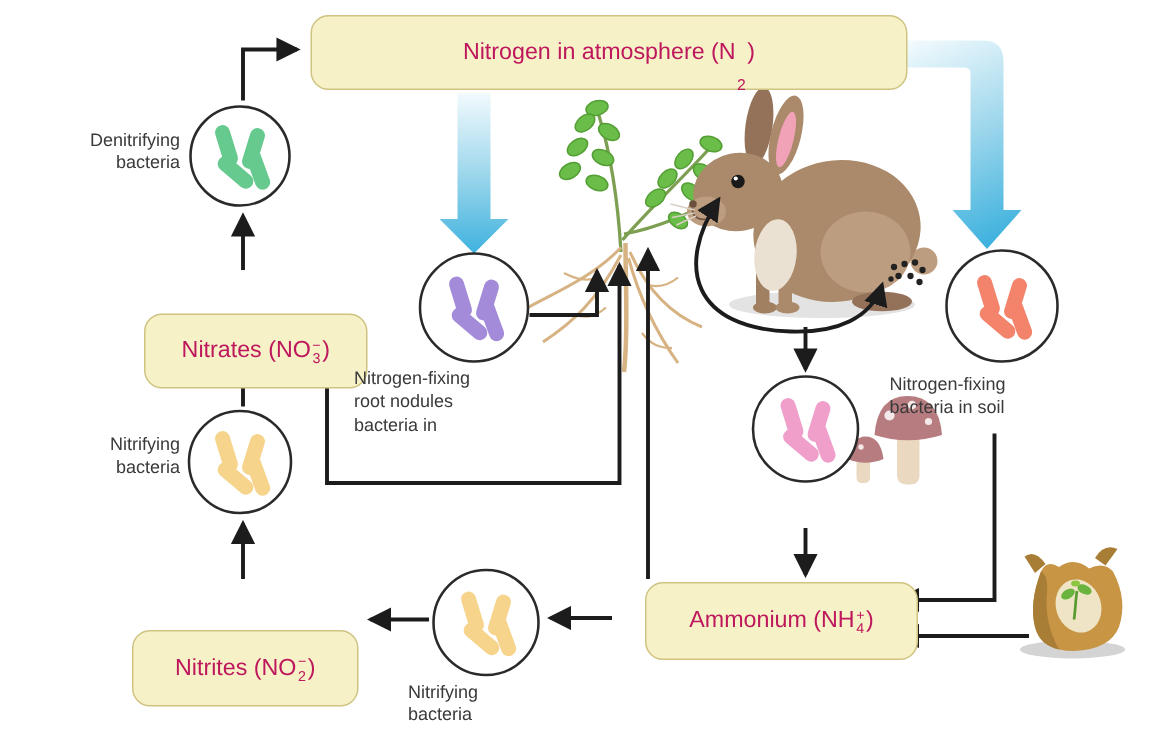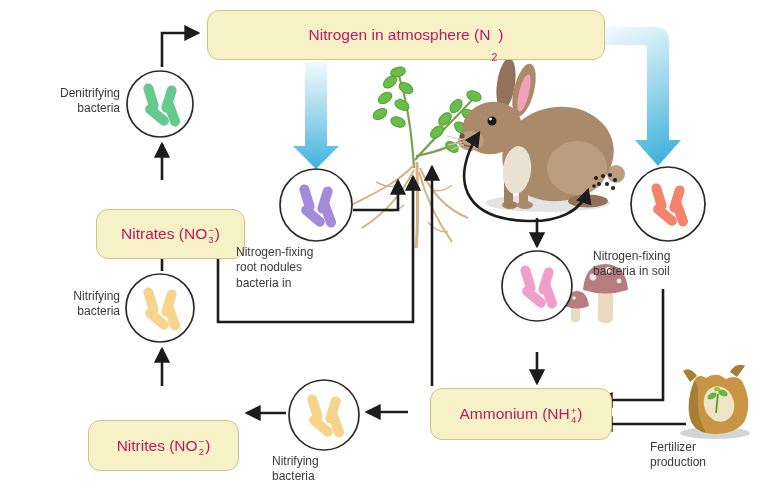--- a/index.html
+++ b/index.html
@@ -237,18 +237,14 @@
     <span>bacteria in</span>
   </div>
   <div class="ent ta-c" style="left:272px;top:454px;width:104px;">
     <span>Nitrifying</span>
     <span>bacteria</span>
   </div>
   <div class="ent ta-c" style="left:593px;top:249px;width:150px;">
     <span>Nitrogen-fixing</span>
     <span>bacteria in soil</span>
   </div>
-  <div class="ent ta-c" style="left:650px;top:440px;width:118px;">
-    <span>Fertilizer</span>
-    <span>production</span>
-  </div>
 
 </div>
 
 </body></html>

